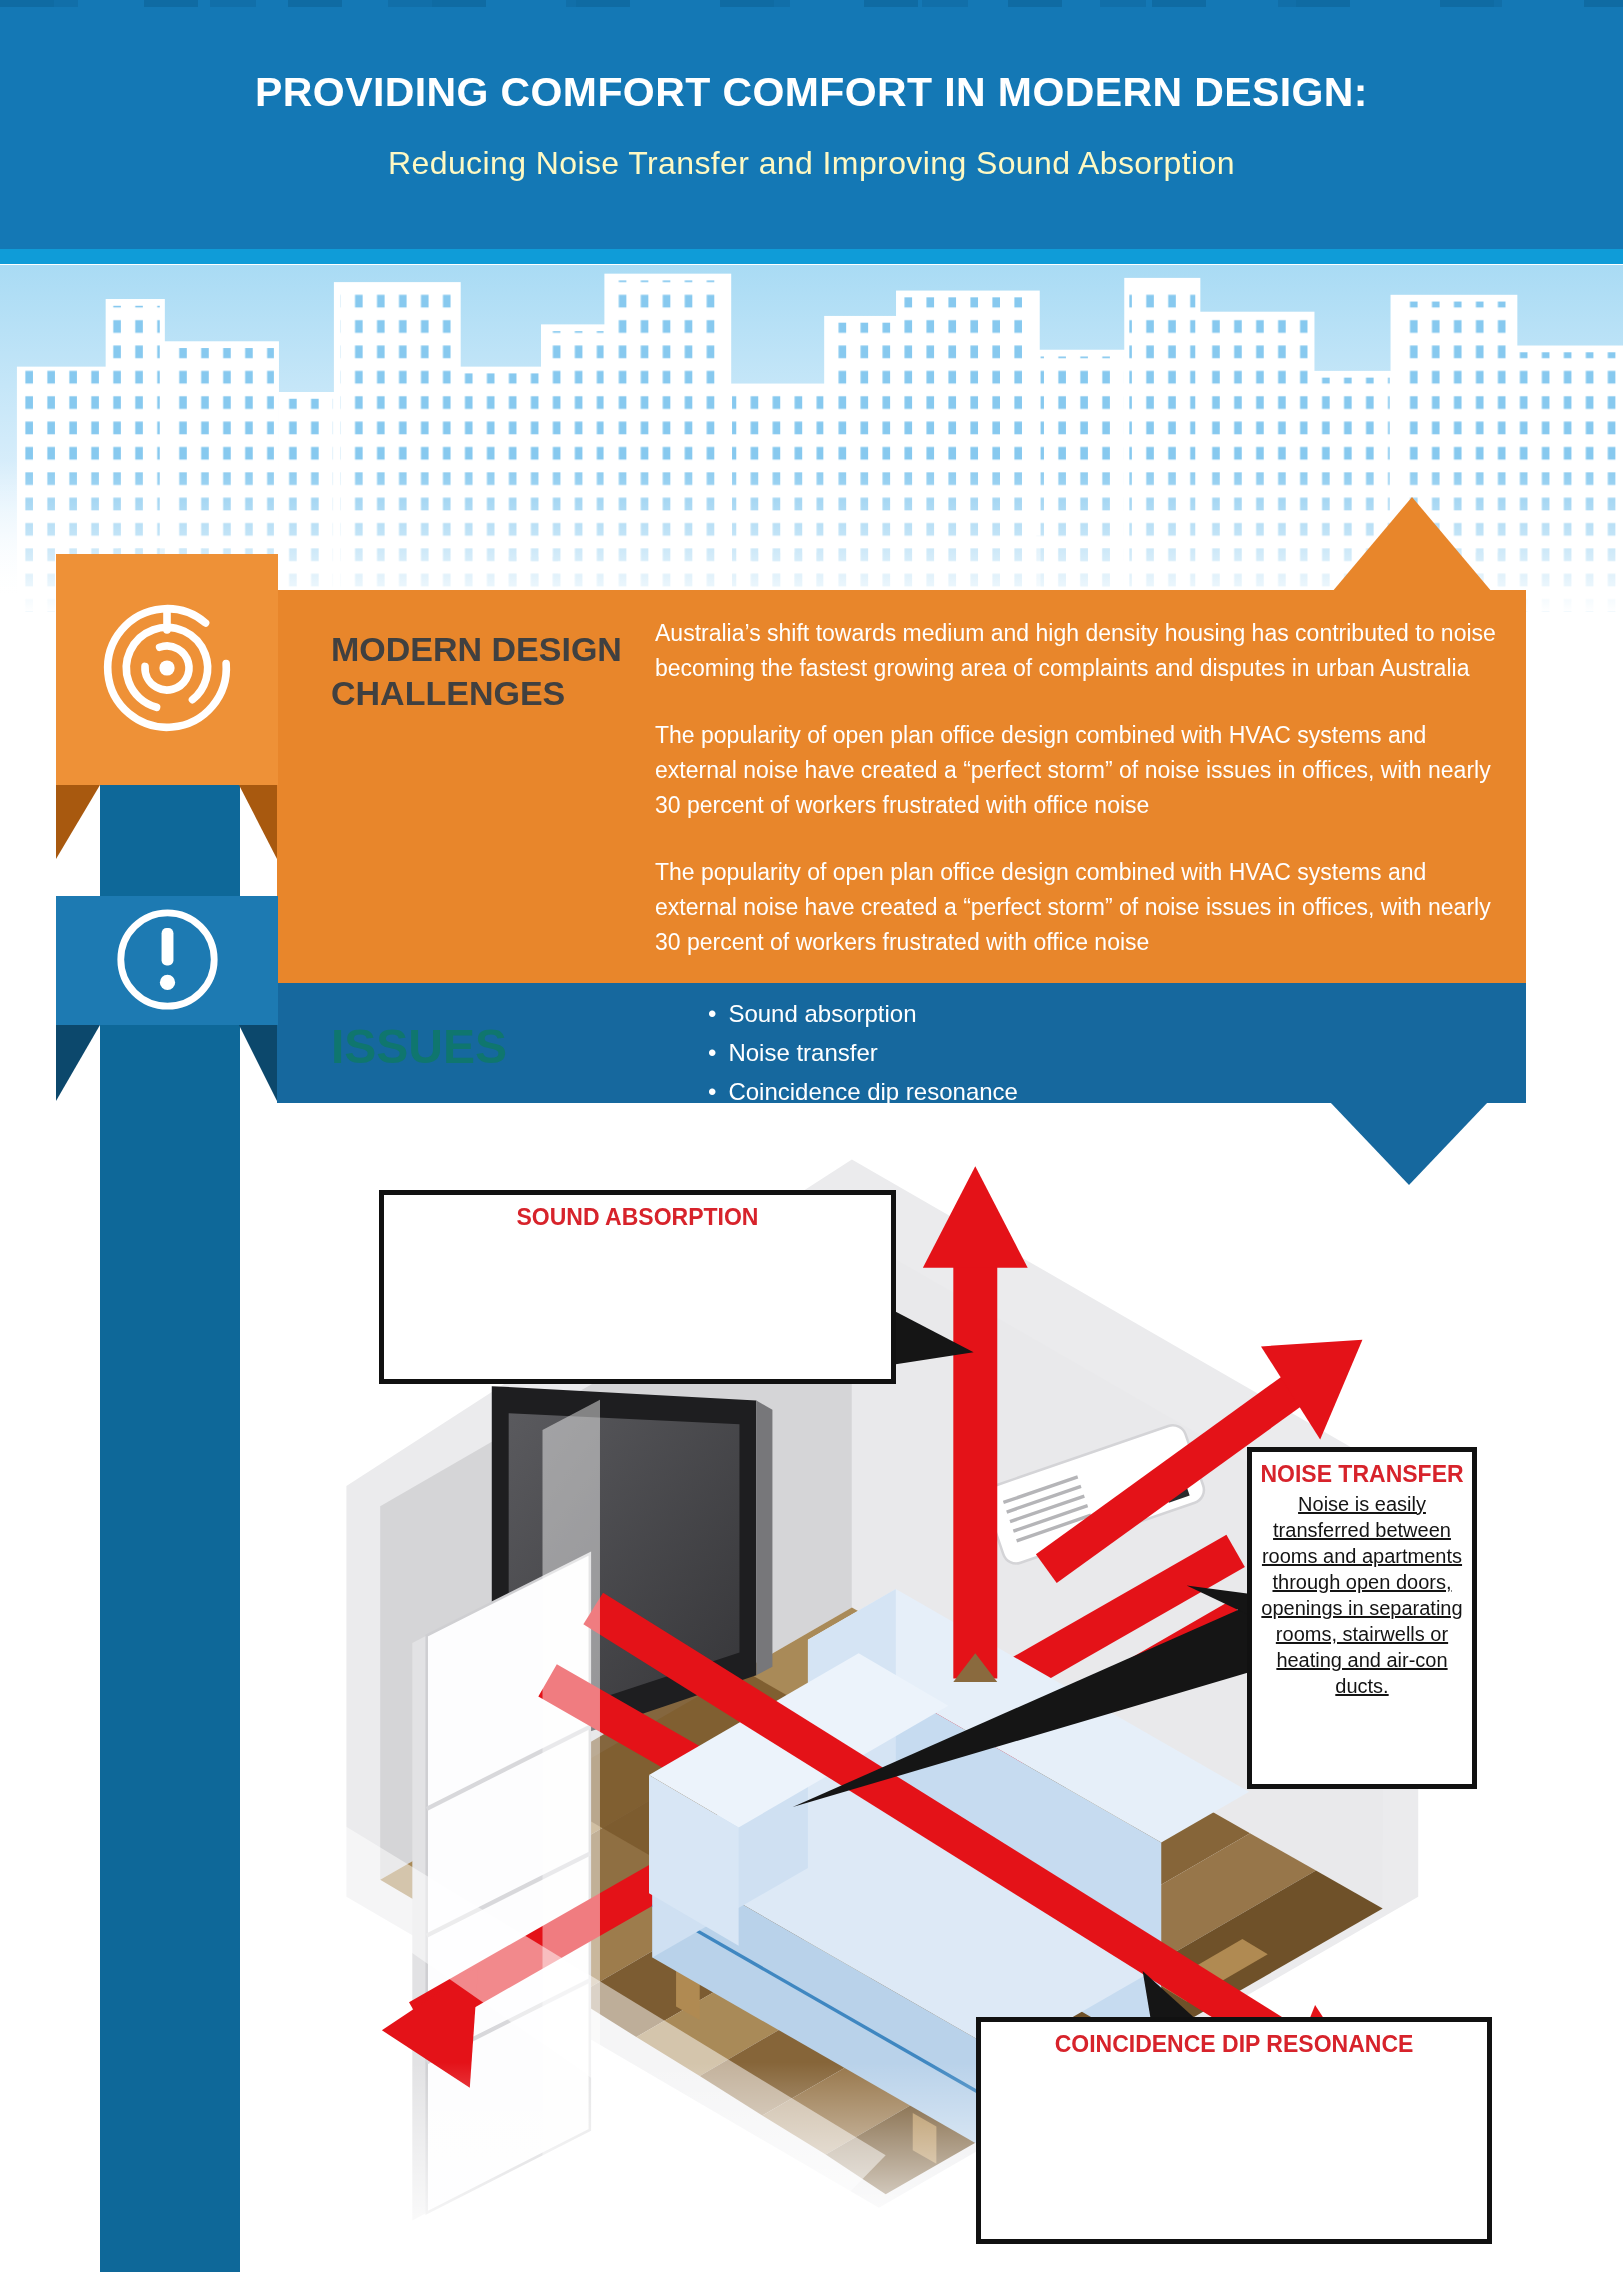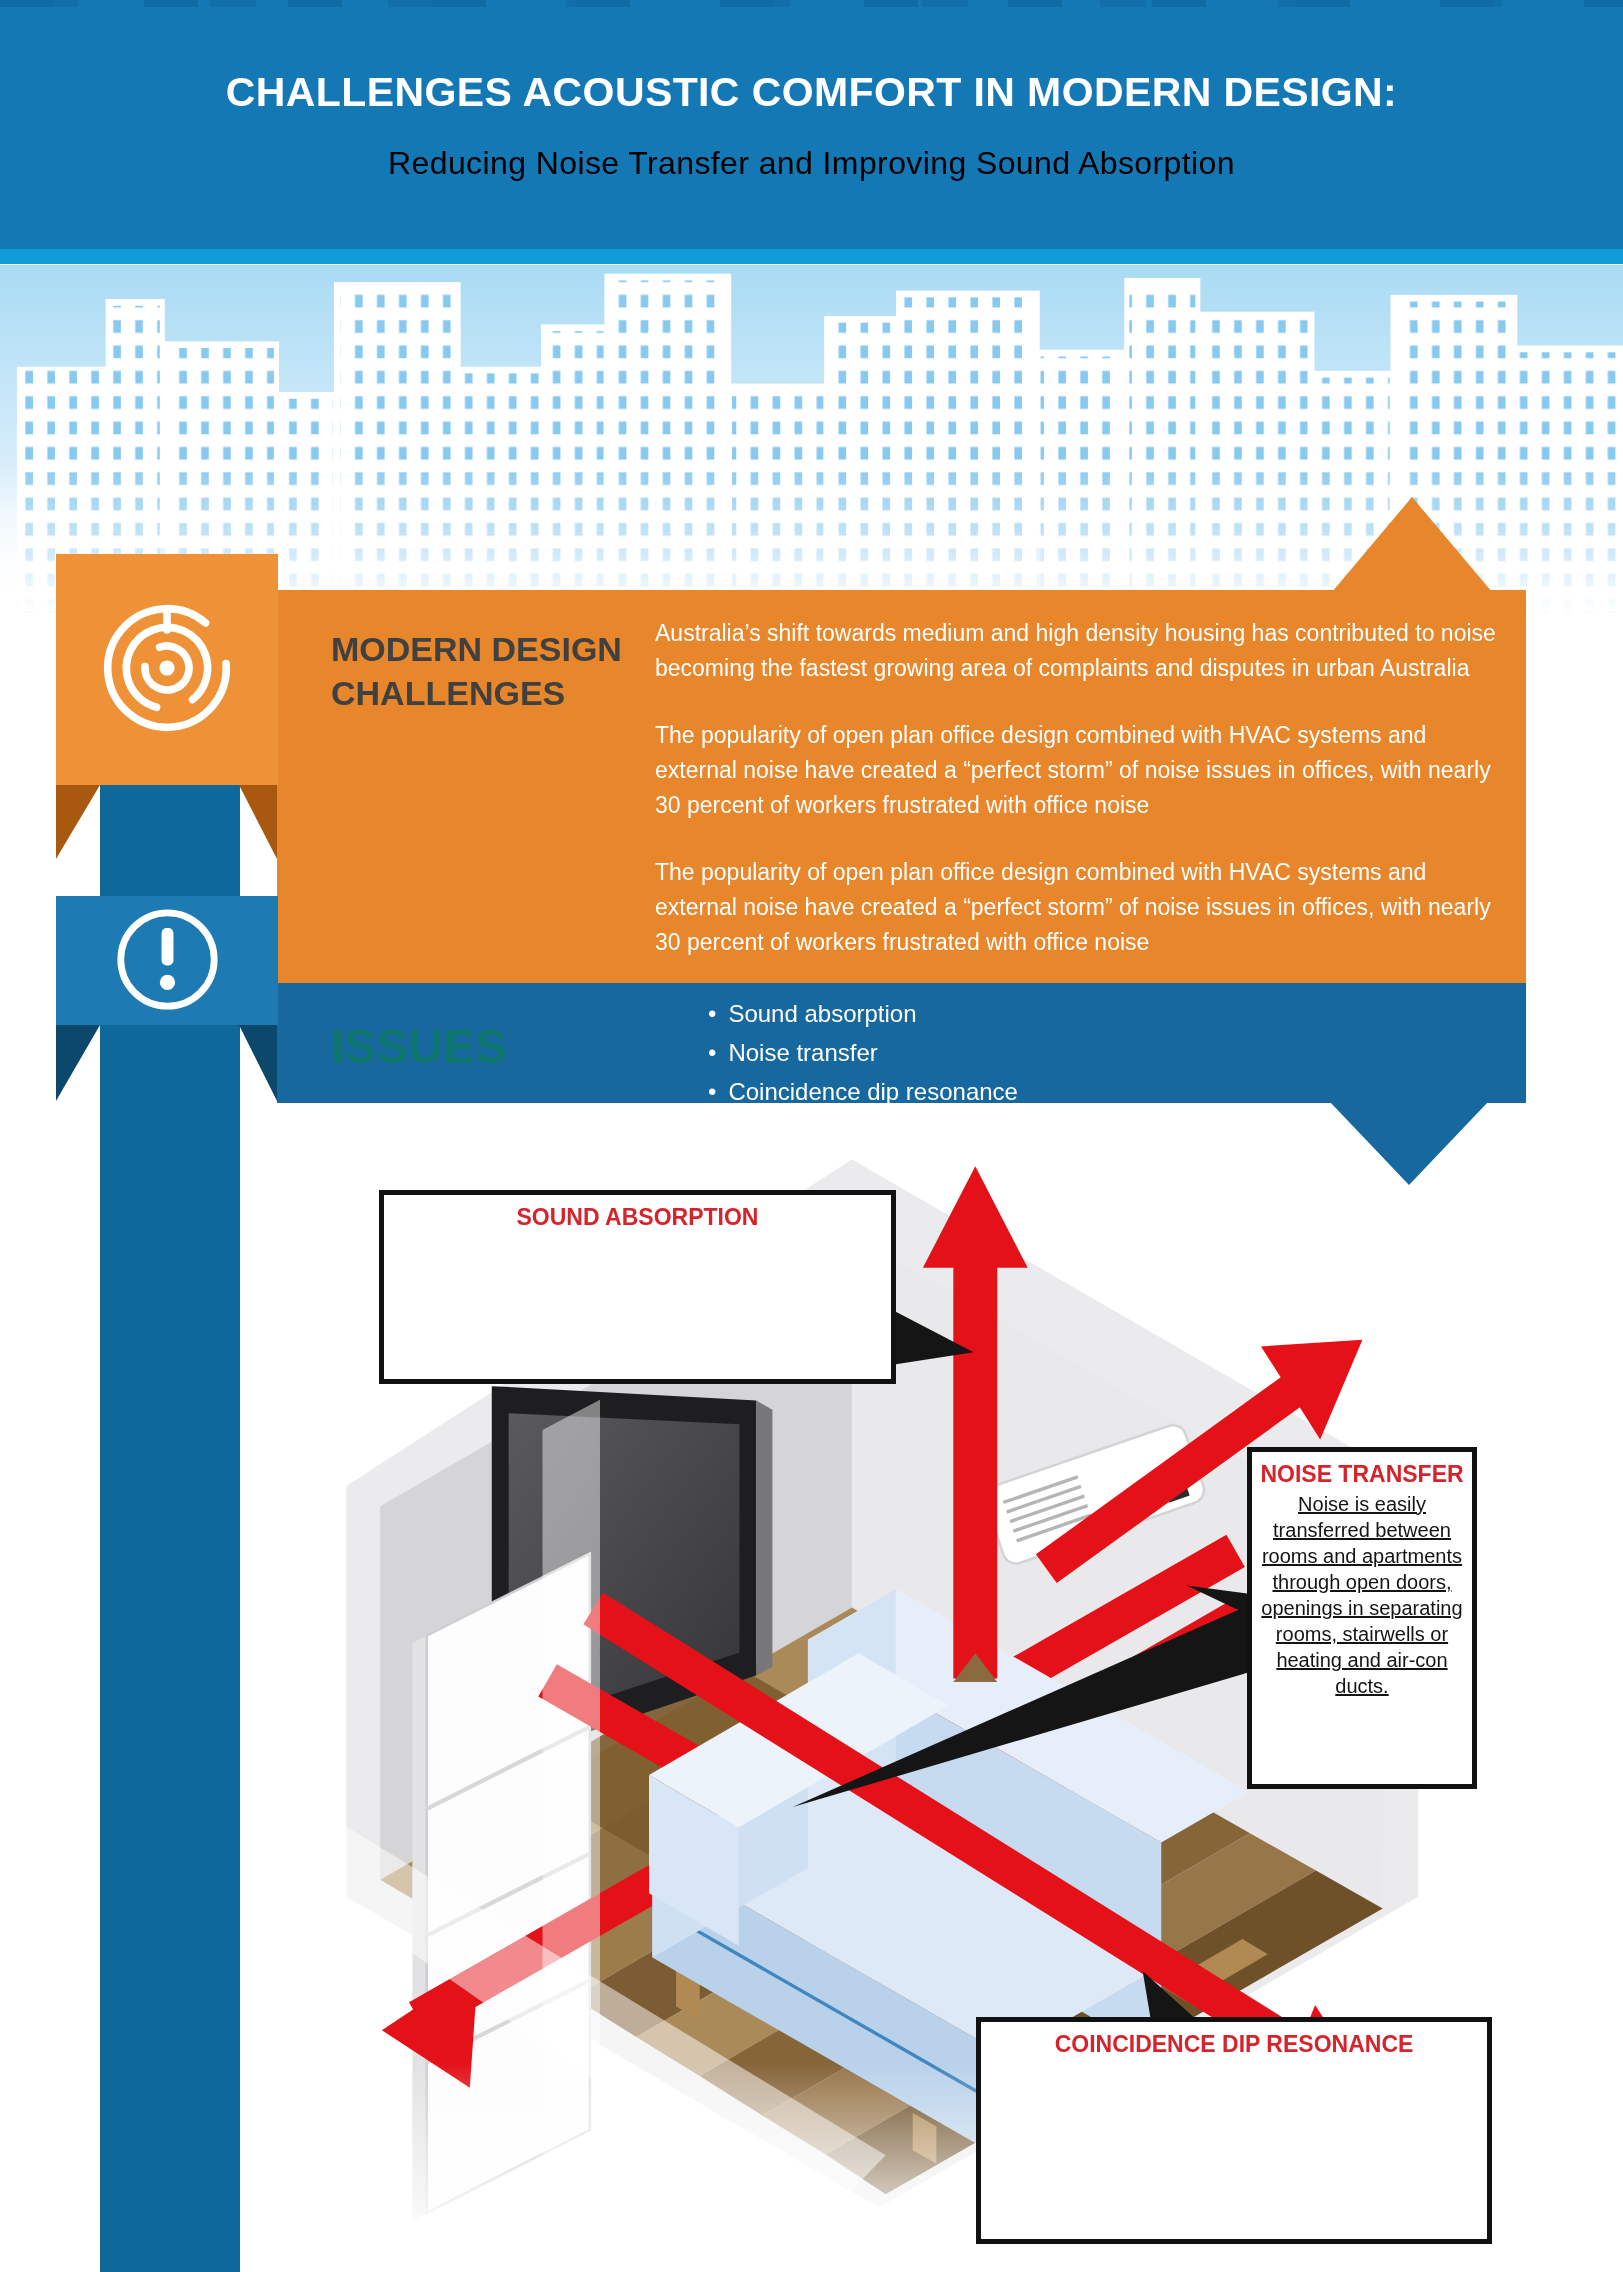--- a/index.html
+++ b/index.html
@@ -7,21 +7,21 @@
   #page{position:relative;width:1623px;height:2273px;background:#ffffff;overflow:hidden;}
 
   
   .header{position:absolute;left:0;top:0;width:1623px;height:249px;background:#1478b5;}
   .header-topdashes{position:absolute;left:0;top:0;width:100%;height:6.8px;
      background:repeating-linear-gradient(90deg,#0f69a1 0 54px,transparent 54px 144px),
                 repeating-linear-gradient(90deg,transparent 0 32px,#116ea8 32px 78px,transparent 78px 178px);
      opacity:.85;}
   .header-title{position:absolute;left:0;top:69px;width:100%;text-align:center;color:#fff;
      font-size:41px;font-weight:bold;letter-spacing:0.4px;}
-  .header-subtitle{position:absolute;left:0;top:145px;width:100%;text-align:center;color:#000000;
+  .header-subtitle{position:absolute;left:0;top:145px;width:100%;text-align:center;color:#fef9c3;
      font-size:32px;font-weight:300;letter-spacing:0.4px;}
   .cyan-strip{position:absolute;left:0;top:249px;width:1623px;height:15px;background:#0f9cd8;}
 
   
   .sky-band{position:absolute;left:0;top:265px;width:1623px;height:347px;
      background:linear-gradient(#a9dbf4 0%, #d9eefb 60%, #ffffff 95%);}
   .sky-band svg{position:absolute;left:0;top:0;}
 
   
   .ribbon{position:absolute;left:100px;top:785px;width:140px;height:1488px;background:#0e6899;}
@@ -65,21 +65,21 @@
   .co-noise .c-body{font-size:20px;margin:0 6.8px;text-decoration:underline;}
   .co-coinc{left:976px;top:2017px;width:516px;height:227px;}
 </style>
 </head>
 <body>
 
 <div id="page">
 
   <div class="header">
     <div class="header-topdashes"></div>
-    <div class="header-title">CHALLENGES ACOUSTIC COMFORT IN MODERN DESIGN:</div>
+    <div class="header-title">PROVIDING COMFORT COMFORT IN MODERN DESIGN:</div>
     <div class="header-subtitle">Reducing Noise Transfer and Improving Sound Absorption</div>
   </div>
   <div class="cyan-strip"></div>
 
   <div class="sky-band">
     <svg width="1623" height="347" viewBox="0 0 1920 410">
       <defs>
         <pattern id="win" width="26" height="30" patternUnits="userSpaceOnUse">
           <rect x="4" y="5" width="9" height="15" fill="#87c9ef"></rect>
         </pattern>

